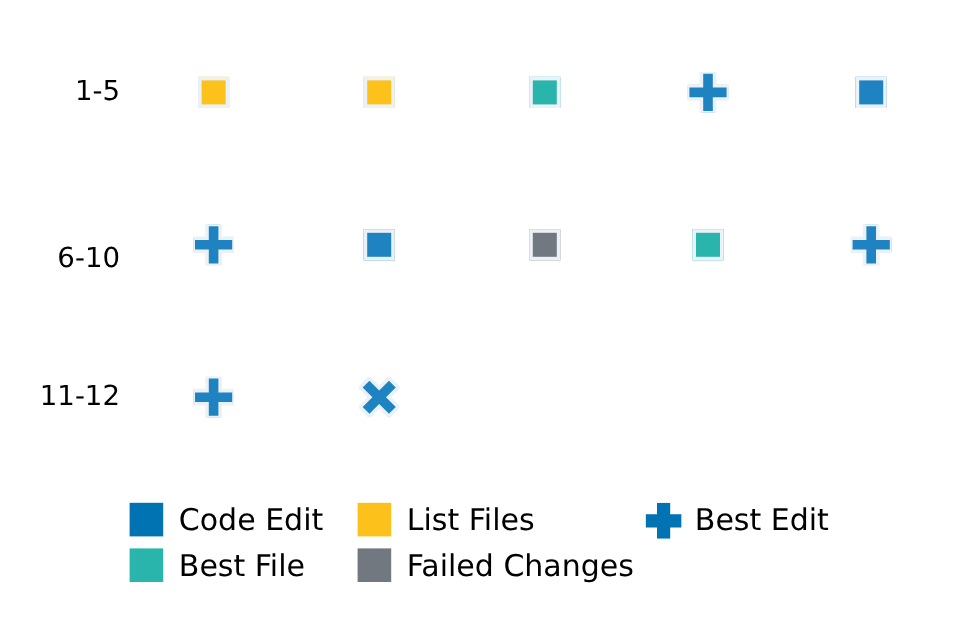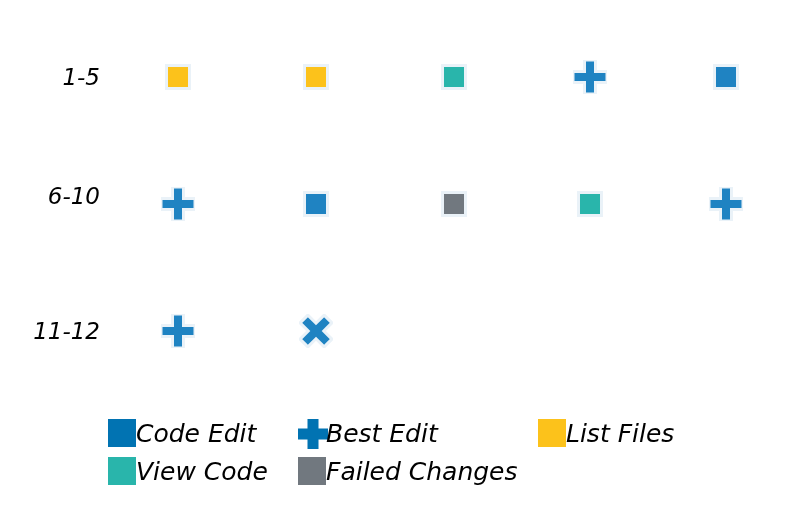--- a/index.html
+++ b/index.html
@@ -12,21 +12,20 @@
     height: 516px;
     font-family: "DejaVu Sans", sans-serif;
     overflow: hidden;
     position: relative;
   }
   #page {
     position: relative;
     width: 809px;
     height: 452px;
     background: #ffffff;
-    font-style: italic;
   }
 
   
   #plot {
     position: absolute;
     left: 0;
     top: 0;
     width: 809px;
     height: 400px;
   }
@@ -63,20 +62,21 @@
     top: 414px;
     width: 690px;
     display: grid;
     grid-template-columns: 190px 240px 260px;
     grid-auto-rows: 38px;
     align-items: center;
   }
   .legend-item {
     display: flex;
     align-items: center;
+    gap: 13px;
     height: 38px;
   }
   .legend-swatch {
     width: 28px;
     height: 28px;
     flex: none;
     display: block;
   }
   .legend-swatch.glyph { background: none; }
   .legend-label {
@@ -87,21 +87,21 @@
   }
 </style>
 </head>
 <body>
 
 <div id="page">
 
   <div id="plot">
 
     <div class="row-label" style="top:77px;">1-5</div>
-    <div class="row-label" style="top:196px;margin-left:42px;">6-10</div>
+    <div class="row-label" style="top:216px;margin-left:42px;">6-10</div>
     <div class="row-label" style="top:331px;text-align:right;">11-12</div>
 
     <div id="markers">
         <div class="marker m-square" style="left: 178px; top: 77px; background: rgb(252, 194, 27);"></div>
         <div class="marker m-square" style="left: 316px; top: 77px; background: rgb(252, 194, 27);"></div>
         <div class="marker m-square" style="left: 454px; top: 77px; background: rgb(41, 181, 171);"></div>
         <div class="marker m-plus" style="left: 590px; top: 77px;">
           <svg width="34" height="34" viewBox="0 0 34 34">
             <polygon points="11.5,0 22.5,0 22.5,11.5 34,11.5 34,22.5 22.5,22.5 22.5,34 11.5,34 11.5,22.5 0,22.5 0,11.5 11.5,11.5" fill="#1f83c2" stroke="#eaf2f8" stroke-width="3" stroke-linejoin="miter"></polygon>
           </svg>
@@ -134,32 +134,32 @@
         </div>
       </div>
   </div>
 
   <div id="legend">
     <div class="legend-item">
       <span class="legend-swatch" style="background: rgb(1, 115, 178);"></span>
       <span class="legend-label">Code Edit</span>
     </div>
     <div class="legend-item">
+      <span class="legend-swatch" style="background: rgb(252, 194, 27);"></span>
+      <span class="legend-label">List Files</span>
+    </div>
+    <div class="legend-item">
       <span class="legend-swatch glyph"><svg width="30" height="30" viewBox="0 0 30 30">
             <polygon points="9.5,0 20.5,0 20.5,9.5 30,9.5 30,20.5 20.5,20.5 20.5,30 9.5,30 9.5,20.5 0,20.5 0,9.5 9.5,9.5" fill="#0173b2"></polygon>
           </svg></span>
       <span class="legend-label">Best Edit</span>
     </div>
     <div class="legend-item">
-      <span class="legend-swatch" style="background: rgb(252, 194, 27);"></span>
-      <span class="legend-label">List Files</span>
-    </div>
-    <div class="legend-item">
       <span class="legend-swatch" style="background: rgb(41, 181, 171);"></span>
-      <span class="legend-label">View Code</span>
+      <span class="legend-label">Best File</span>
     </div>
     <div class="legend-item">
       <span class="legend-swatch" style="background: rgb(113, 120, 127);"></span>
       <span class="legend-label">Failed Changes</span>
     </div>
   </div>
 
 </div>
 
 </body></html>

